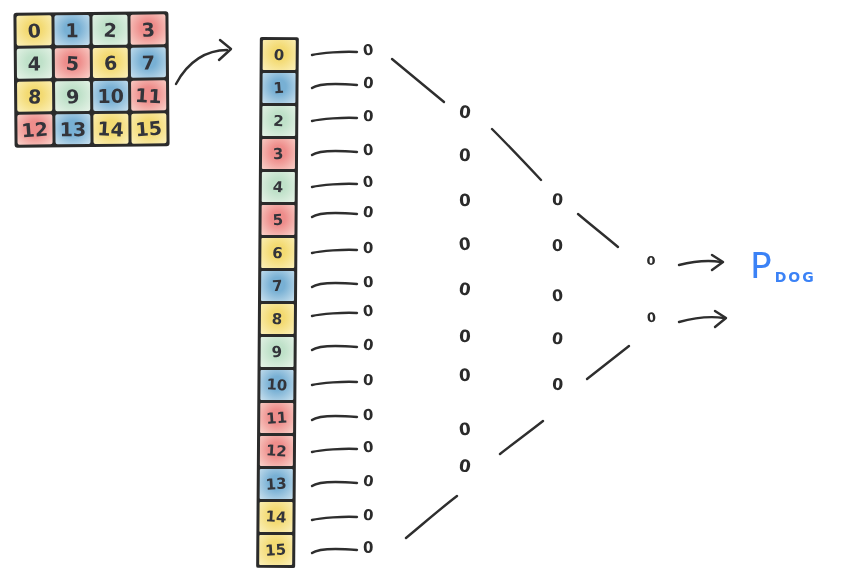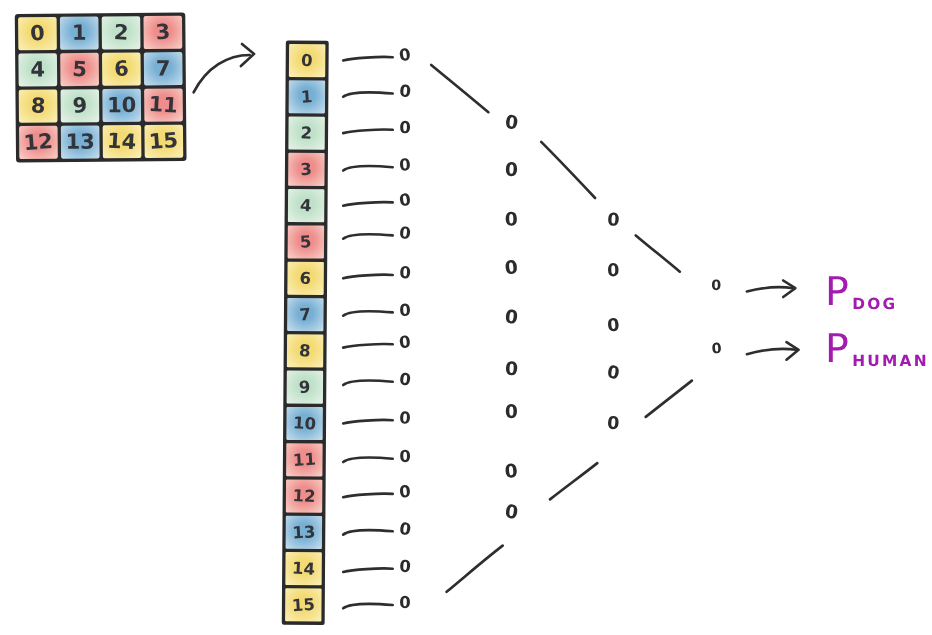--- a/index.html
+++ b/index.html
@@ -36,21 +36,21 @@
   }
   .vcell span{display:inline-block;}
 
   
   .neuron{
     position:absolute;line-height:1;font-weight:600;color:#2b2b2b;
     font-family:"DejaVu Sans",sans-serif;
   }
 
   
-  .plabel{position:absolute;white-space:nowrap;color:#a21caf;}
+  .plabel{position:absolute;white-space:nowrap;color:#3b82f6;}
   .pletter{font-size:36px;font-weight:500;line-height:1;}
   .psub{font-size:14px;font-weight:700;letter-spacing:2px;vertical-align:-4px;margin-left:3px;}
 </style>
 </head>
 <body>
 
 <div class="canvas">
 
   <svg class="links" viewBox="0 0 847 577">
 
@@ -223,16 +223,13 @@
       <span class="neuron" style="font-size: 16px; left: 551.56px; top: 287.72px; transform: rotate(-5deg);">0</span>
       <span class="neuron" style="font-size: 16px; left: 551.56px; top: 330.72px; transform: rotate(8deg);">0</span>
       <span class="neuron" style="font-size: 16px; left: 551.56px; top: 376.72px; transform: rotate(4deg);">0</span>
       <span class="neuron" style="font-size: 13px; left: 646.58px; top: 254.46px; transform: rotate(0deg);">0</span>
       <span class="neuron" style="font-size: 13px; left: 646.58px; top: 311.46px; transform: rotate(-4deg);">0</span>
     </div>
 
   <div class="plabel" style="left:750px;top:248px">
     <span class="pletter">P</span><span class="psub">DOG</span>
   </div>
-  <div class="plabel" style="left:750px;top:300px">
-    <span class="pletter">P</span><span class="psub">HUMAN</span>
-  </div>
 </div>
 
 </body></html>

